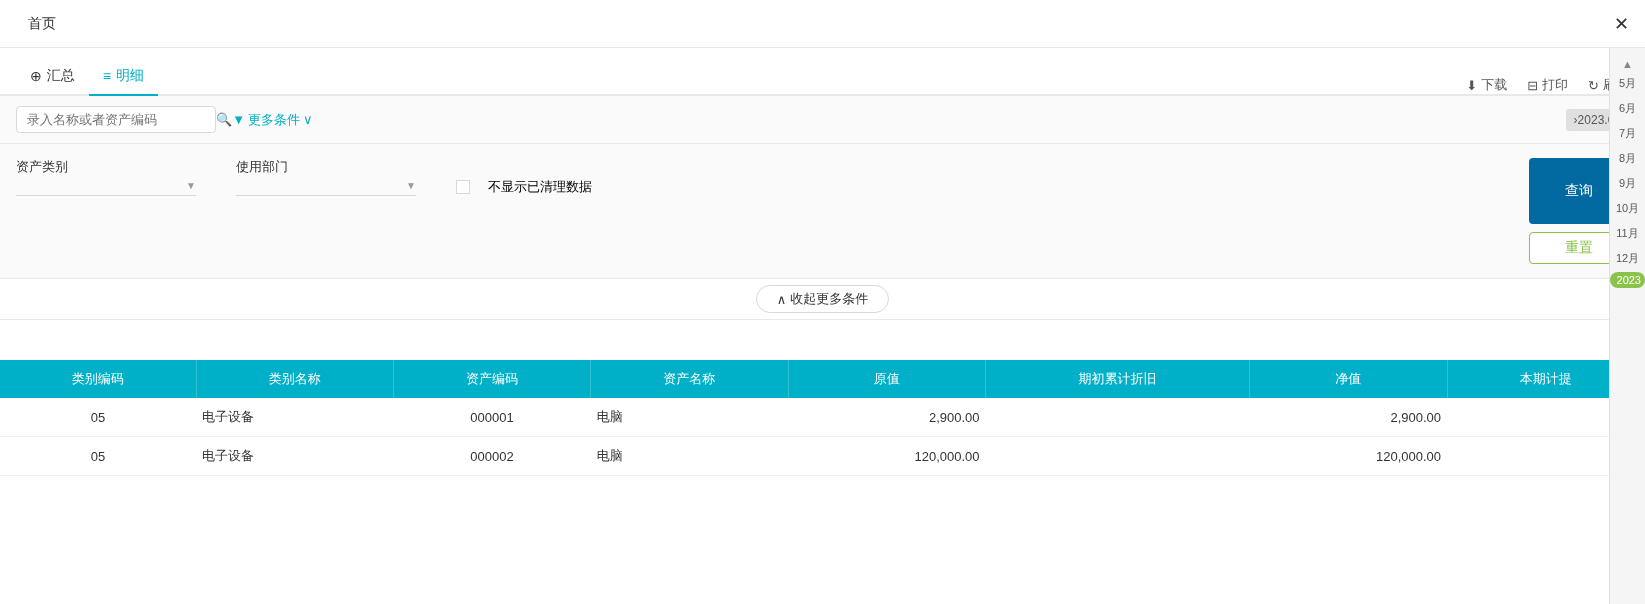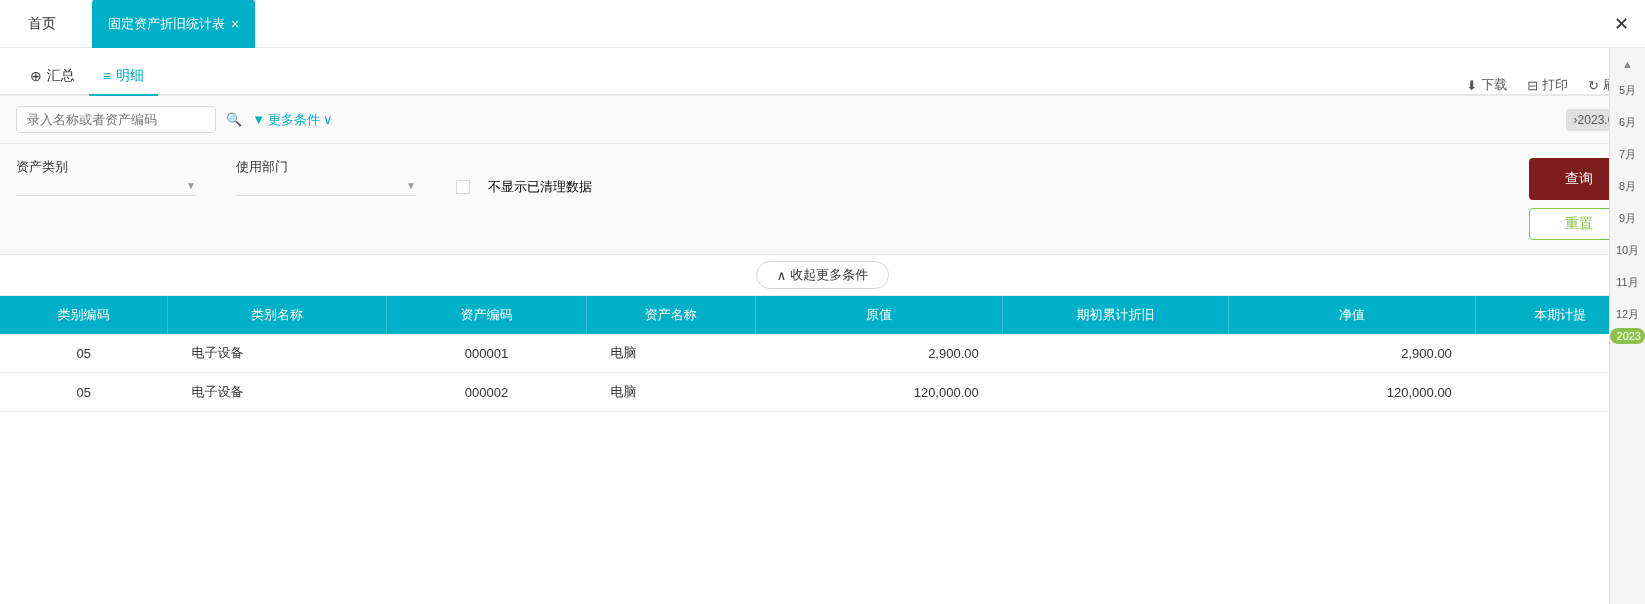--- a/index.html
+++ b/index.html
@@ -101,21 +101,20 @@
       align-items: center;
       gap: 4px;
       cursor: pointer;
     }
 
     
     .search-bar {
       display: flex;
       align-items: center;
       padding: 10px 16px;
-      gap: 10px;
       border-bottom: 1px solid #e8e8e8;
       background: #fafafa;
     }
     .search-input {
       border: 1px solid #d9d9d9;
       border-radius: 4px;
       padding: 5px 10px;
       font-size: 13px;
       color: #999;
       width: 200px;
@@ -189,25 +188,25 @@
       cursor: pointer;
     }
     .filter-actions {
       margin-left: auto;
       display: flex;
       flex-direction: column;
       gap: 8px;
       align-items: flex-end;
     }
     .btn-query {
-      background: #7f1d1d;
+      background: #0369a1;
       color: #fff;
       border: none;
       border-radius: 4px;
-      padding: 12px 32px;
+      padding: 24px 32px;
       font-size: 14px;
       cursor: pointer;
       min-width: 100px;
     }
     .btn-reset {
       background: #fff;
       color: #8bc34a;
       border: 1px solid #8bc34a;
       border-radius: 4px;
       padding: 6px 32px;
@@ -238,38 +237,39 @@
     }
 
     
     .table-container {
       flex: 1;
       overflow: auto;
     }
     table {
       width: 100%;
       border-collapse: collapse;
+      margin-top: 40px;
     }
     thead tr {
       background: #00b0c8;
       color: #fff;
     }
     thead th {
       padding: 10px 12px;
       font-weight: 500;
       font-size: 13px;
       text-align: center;
       border-right: 1px solid rgba(255,255,255,0.2);
     }
     tbody tr {
       background: #fff;
       border-bottom: 1px solid #f0f0f0;
     }
     tbody td {
-      padding: 10px 24px;
+      padding: 10px 6px;
       font-size: 13px;
       color: #333;
     }
     .td-number { text-align: right; }
     .td-center { text-align: center; }
 
     
     .summary-row {
       background: #e8f7fa !important;
     }
@@ -304,21 +304,20 @@
       padding-top: 10px;
       gap: 2px;
     }
     .month-item {
       font-size: 11px;
       color: #555;
       cursor: pointer;
       padding: 4px 0;
       width: 100%;
       text-align: center;
-      margin-top: 7px;
     }
     .month-badge {
       background: #8bc34a;
       color: #fff;
       font-size: 11px;
       padding: 2px 4px;
       border-radius: 8px;
       width: 100%;
       text-align: right;
     }
@@ -326,24 +325,20 @@
       font-size: 11px;
       color: #888;
       cursor: pointer;
     }
   </style>
 </head>
 <body>
 
 <div class="top-nav">
   <span class="nav-home">首页</span>
-  <div class="tab-item">
-    <span>固定资产折旧统计表</span>
-    <span class="close-btn">×</span>
-  </div>
   <span class="close-window" style="margin-left: auto;">✕</span>
 </div>
 
 <div class="content">
 
   <div class="sub-tabs">
     <div class="sub-tab">
       <span class="sub-tab-icon">⊕</span>
       <span>汇总</span>
     </div>

